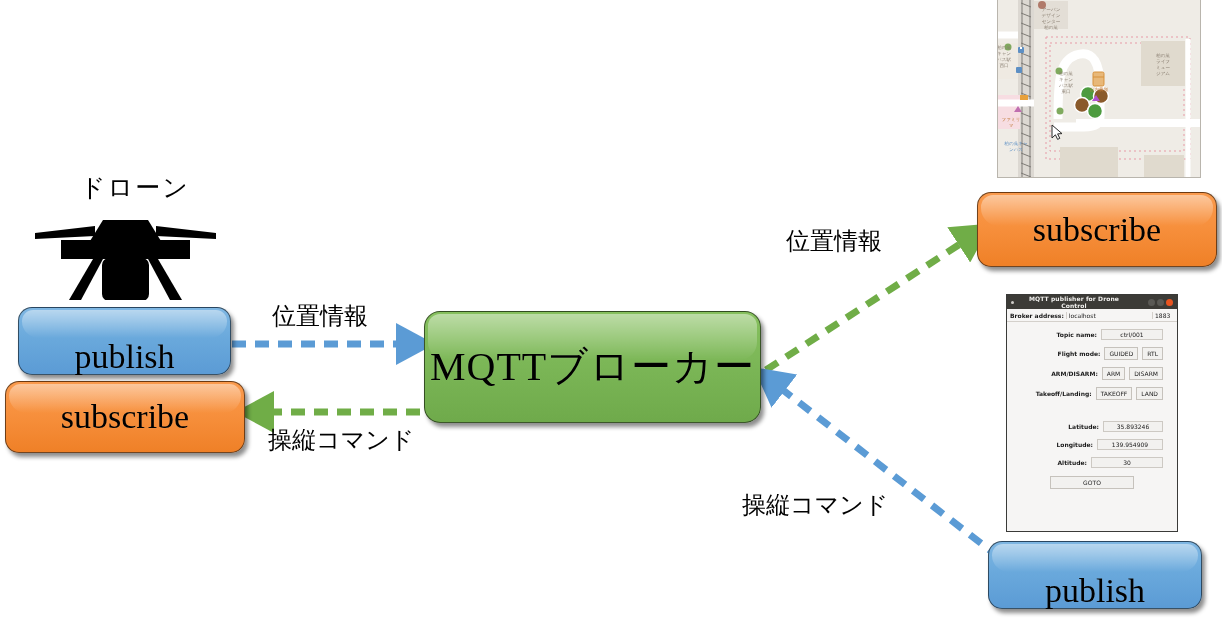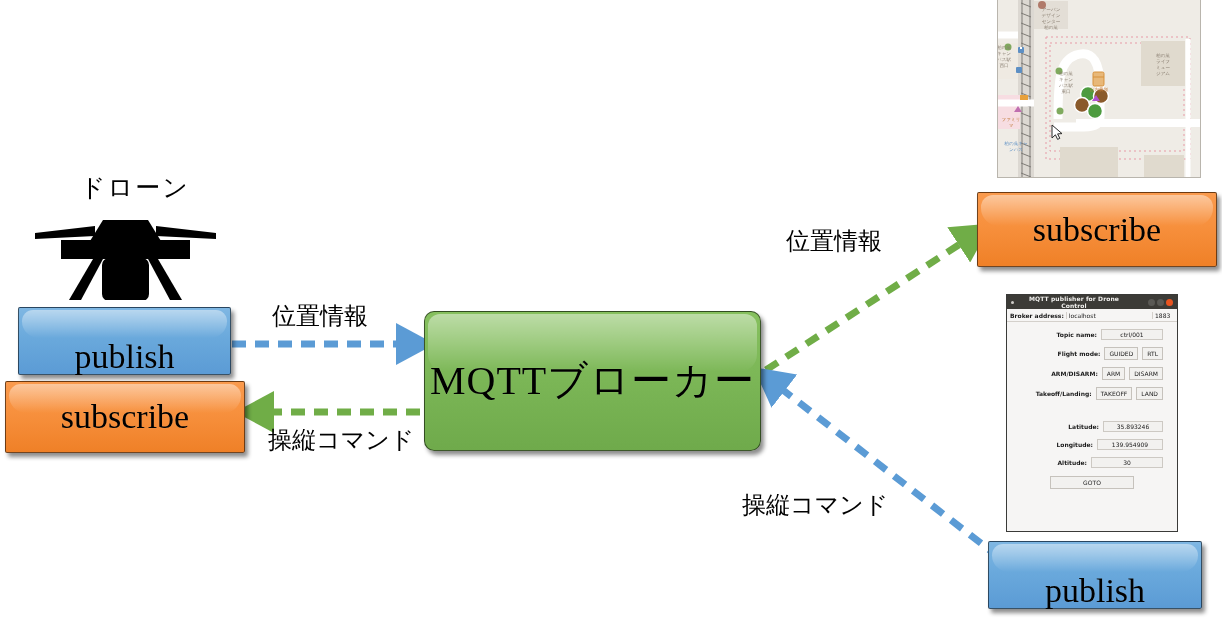--- a/index.html
+++ b/index.html
@@ -5,21 +5,21 @@
   html,body{margin:0;padding:0;background:#fff;}
   body{
     width:1222px;height:619px;position:relative;overflow:hidden;
     font-family:"Liberation Sans","DejaVu Sans",sans-serif;
   }
   .stage{position:absolute;inset:0;padding-left:24px;}
 
   
   .rbox{
     position:absolute;
-    border-radius:2px;
+    border-radius:14px;
     display:flex;align-items:center;justify-content:center;
     font-family:"Liberation Serif","DejaVu Serif",serif;
     color:#000;
     box-sizing:border-box;
     border:1px solid rgba(0,0,0,.55);
     box-shadow:3px 4px 4px rgba(0,0,0,.45);
     text-shadow:0 0 1px rgba(255,255,255,.25);
   }
   .rbox .lbl{position:relative;z-index:3;line-height:1;}
   .rbox::before{
@@ -124,21 +124,21 @@
   <div class="tlabel" style="left:80px;top:171px;font-size:25px;letter-spacing:2px;">ドローン</div>
 
   <div class="rbox blue" style="left:18px;top:307px;width:213px;height:68px;">
     <span class="lbl" style="font-size:34px;">publish</span>
   </div>
 
   <div class="rbox orange" style="left:5px;top:381px;width:240px;height:72px;">
     <span class="lbl" style="font-size:34px;">subscribe</span>
   </div>
 
-  <div class="rbox green" style="left:424px;top:311px;width:337px;height:140px;border-radius:10px;">
+  <div class="rbox green" style="left:424px;top:311px;width:337px;height:112px;border-radius:16px;">
     <span class="lbl" style="font-size:40px;letter-spacing:1px;">MQTTブローカー</span>
   </div>
 
   <div class="rbox orange" style="left:977px;top:192px;width:240px;height:75px;">
     <span class="lbl" style="font-size:34px;">subscribe</span>
   </div>
 
   <div class="rbox blue" style="left:988px;top:541px;width:214px;height:68px;">
     <span class="lbl" style="font-size:34px;">publish</span>
   </div>

